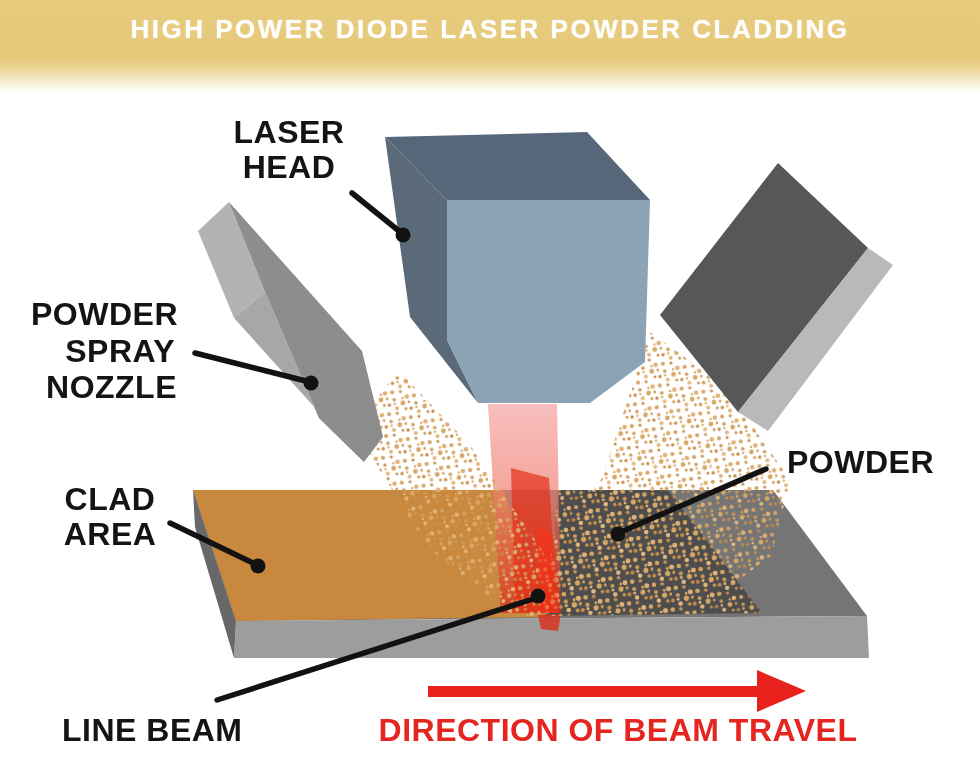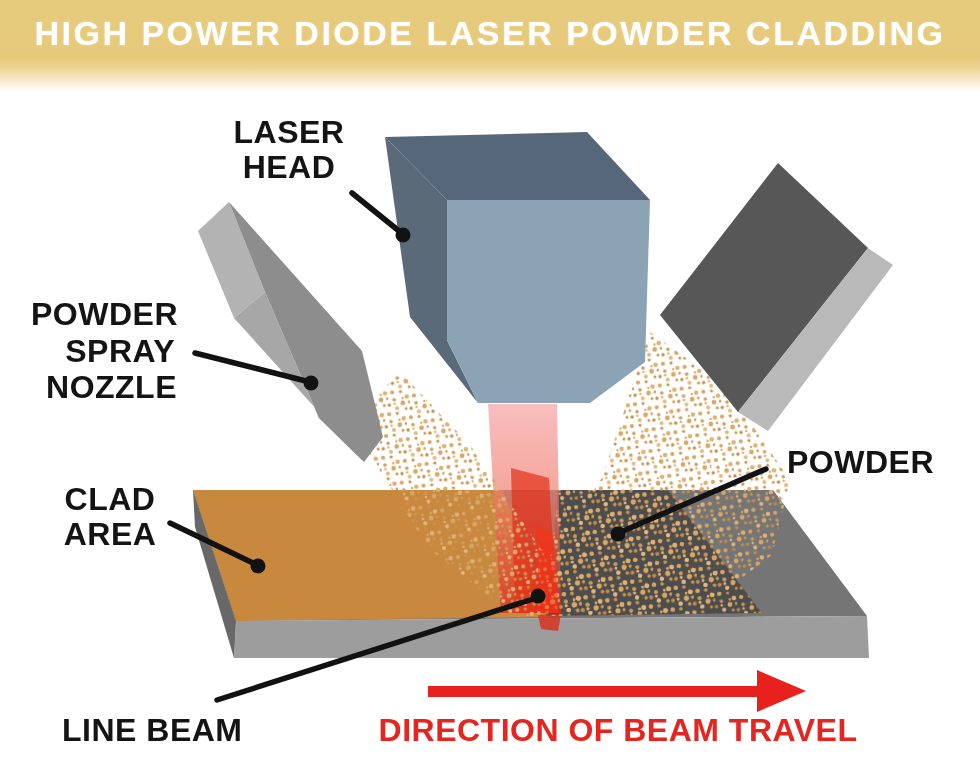--- a/index.html
+++ b/index.html
@@ -12,21 +12,21 @@
   }
   .banner{
     position:absolute;top:0;left:0;width:980px;height:92px;
     background:linear-gradient(180deg,#e7cb7d 0%,#e6c979 62%,#ecd494 74%,rgba(236,212,148,0) 100%);
     display:flex;align-items:flex-start;justify-content:center;
   }
   .banner-title{
     margin-top:14px;
     color:#ffffff;
     font-weight:bold;
-    font-size:34px;
+    font-size:26px;
     letter-spacing:2.5px;
     white-space:nowrap;
     text-shadow:0 0 2px rgba(255,255,255,0.5);
   }
   svg.diagram{position:absolute;top:0;left:0;}
   .lbl{
     font-family:"Liberation Sans", sans-serif;
     font-weight:bold;
     font-size:32px;
     fill:#141414;

